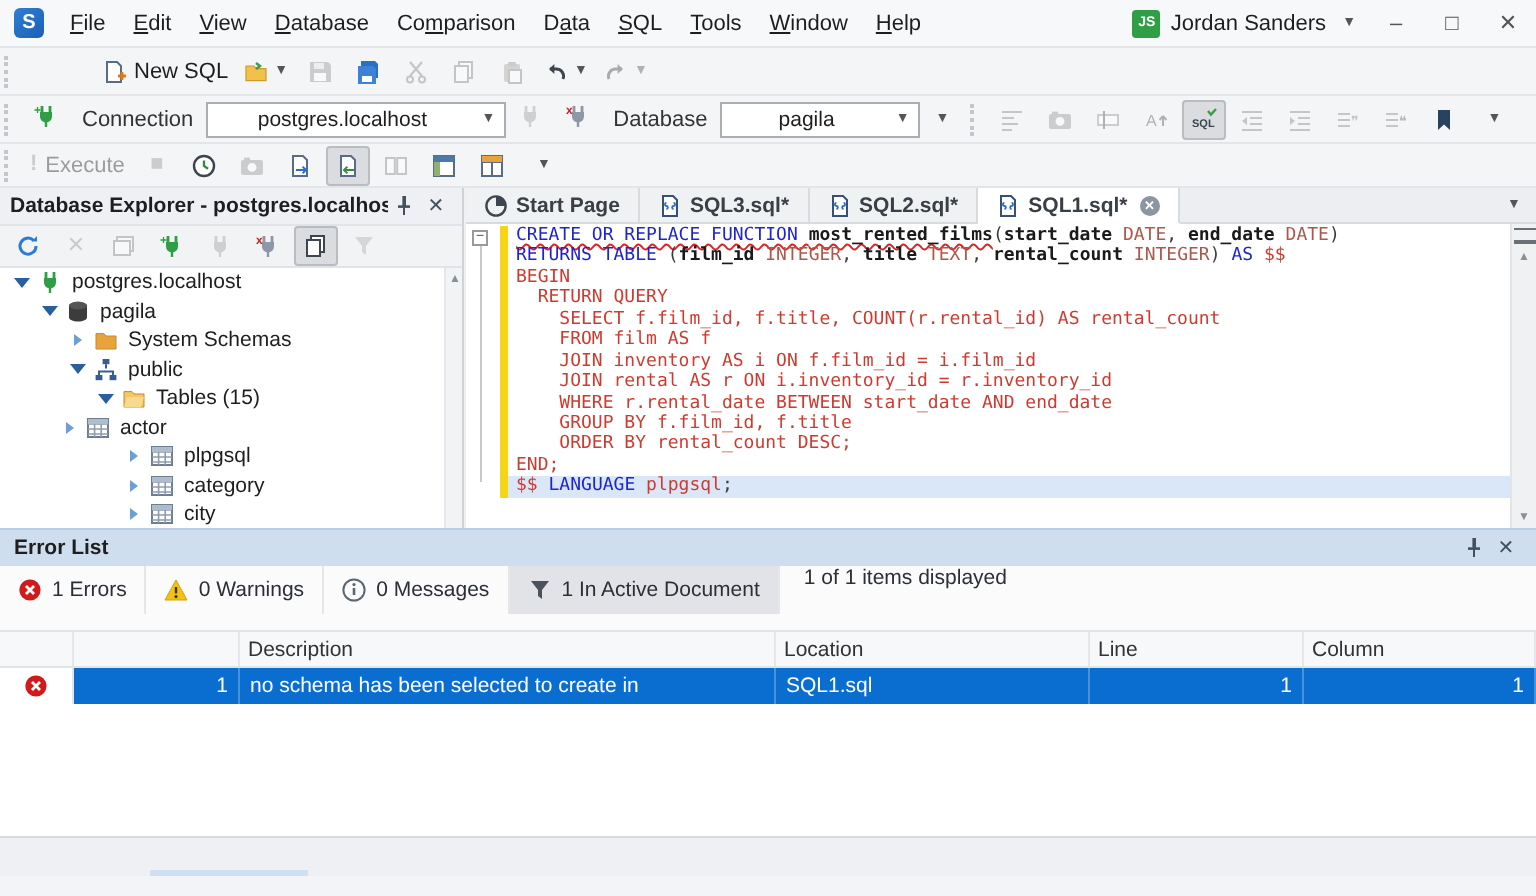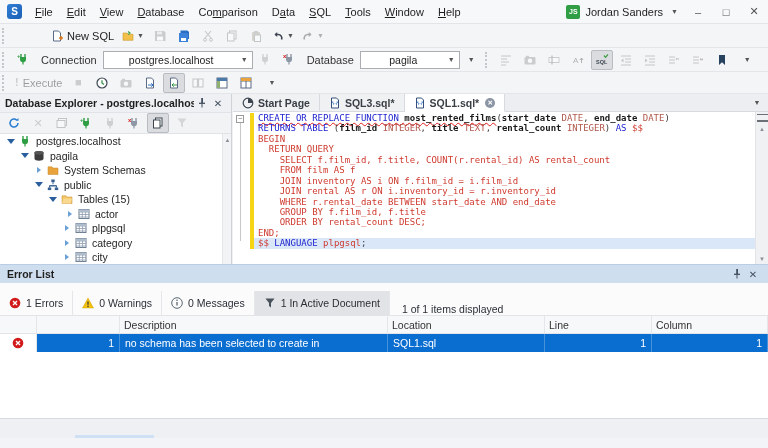--- a/index.html
+++ b/index.html
@@ -72,21 +72,21 @@
   .sq  { text-decoration:underline wavy #e02020 1px; text-underline-offset:1px; }
   #ed-scroll { position:absolute; right:0; top:0; width:13px; height:152px; background:#f0f1f3; border-left:1px solid #e2e4e7; display:flex; flex-direction:column; align-items:center; }
   #ed-split { width:11px; height:8px; border-bottom:2px solid #6b7077; border-top:1px solid #6b7077; margin:2px 0 1px; }
   #ed-scroll .sb-arrow.bottom { margin-top:auto; }
 
   
   #errorpanel { left:0; top:264px; width:768px; height:154px; background:#fff; }
   #ep-caption { height:19px; background:#cfdeef; border-top:1px solid #b9cde4; display:flex; align-items:center; padding:0 7px; }
   #ep-title { font-weight:bold; font-size:10.5px; flex:1; }
   .cap-btn { width:16px; height:16px; display:flex; align-items:center; justify-content:center; color:#44505f; font-size:10px; }
-  #ep-filters { height:33px; background:#fbfbfc; border-bottom:1px solid #e2e4e7; display:flex; align-items:flex-end; }
+  #ep-filters { height:33px; background:#fbfbfc; border-bottom:1px solid #e2e4e7; display:flex; align-items:flex-start; }
   .filter-btn { height:24px; display:flex; align-items:center; padding:0 9px; border-right:1px solid #e4e6e9; font-size:10.5px; color:#2b2f36; }
   .filter-btn .ficon { margin-right:5px; display:inline-flex; }
   .filter-btn.active { background:#e2e3e6; }
   #ep-summary { padding:0 12px; color:#2b2f36; font-size:10.5px; }
   #grid-header { height:18px; display:flex; background:#f7f8f9; border-bottom:1px solid #e2e4e7; }
   .gh-cell { border-right:1px solid #e4e6e9; font-size:10.5px; color:#333; display:flex; align-items:center; padding:0 4px; }
   .col-icon { width:37px; flex:none; } .col-num { width:83px; flex:none; }
   .col-desc { width:268px; flex:none; } .col-loc { width:157px; flex:none; }
   .col-line { width:107px; flex:none; } .col-col { flex:1; }
   #grid-rows .grid-row { height:18px; display:flex; }
@@ -575,21 +575,21 @@
         <span class="tree-icon">
           <span style="display: inline-flex;">
             <svg width="12" height="12" viewBox="0 0 12 12">
               <path d="M1 2.8h4l1 1.2H11v6.5H1z" fill="#f3c667" stroke="#c9882a" stroke-width=".5"></path>
               <path d="M2.5 5.5H11l-1.5 5H1z" fill="#f8d98f"></path>
             </svg>
           </span>
         </span>
         <span>Tables (15)</span>
       </div>
-      <div class="tree-row" style="padding-left: 30px; margin-left: 35px;">
+      <div class="tree-row" style="padding-left: 30px;">
         <span class="twisty">
           <span class="tw-closed"></span>
         </span>
         <span class="tree-icon">
           <span style="display: inline-flex;">
             <svg width="12" height="12" viewBox="0 0 12 12">
               <rect x="1" y="1.5" width="10" height="9" fill="#fff" stroke="#6e7e92"></rect>
               <path d="M1 4h10M1 6.5h10M1 9h10M4.3 1.5v9M7.6 1.5v9" stroke="#8e9cae" stroke-width=".8"></path>
               <rect x="1" y="1.5" width="10" height="2.5" fill="#aebccb"></rect>
             </svg>
@@ -663,20 +663,31 @@
     <div class="doc-tab">
       <span class="ticon">
         <span style="display: inline-flex;">
           <svg width="12" height="12" viewBox="0 0 12 12">
             <path d="M2.5 1h5l2 2v8h-7z" fill="#fff" stroke="#35507a" stroke-width="1"></path>
             <path d="M4.2 4.5c-1 0-1 1.5 0 1.5s1 1.5 0 1.5M7.8 4.5c1 0 1 1.5 0 1.5s-1 1.5 0 1.5" stroke="#2b6fc4" fill="none" stroke-width=".9"></path>
           </svg>
         </span>
       </span>
       <span>SQL3.sql*</span>
+    </div>
+    <div class="doc-tab">
+      <span class="ticon">
+        <span style="display: inline-flex;">
+          <svg width="12" height="12" viewBox="0 0 12 12">
+            <path d="M2.5 1h5l2 2v8h-7z" fill="#fff" stroke="#35507a" stroke-width="1"></path>
+            <path d="M4.2 4.5c-1 0-1 1.5 0 1.5s1 1.5 0 1.5M7.8 4.5c1 0 1 1.5 0 1.5s-1 1.5 0 1.5" stroke="#2b6fc4" fill="none" stroke-width=".9"></path>
+          </svg>
+        </span>
+      </span>
+      <span>SQL2.sql*</span>
     </div>
     <div class="doc-tab active">
       <span class="ticon">
         <span style="display: inline-flex;">
           <svg width="12" height="12" viewBox="0 0 12 12">
             <path d="M2.5 1h5l2 2v8h-7z" fill="#fff" stroke="#35507a" stroke-width="1"></path>
             <path d="M4.2 4.5c-1 0-1 1.5 0 1.5s1 1.5 0 1.5M7.8 4.5c1 0 1 1.5 0 1.5s-1 1.5 0 1.5" stroke="#2b6fc4" fill="none" stroke-width=".9"></path>
           </svg>
         </span>
       </span>

